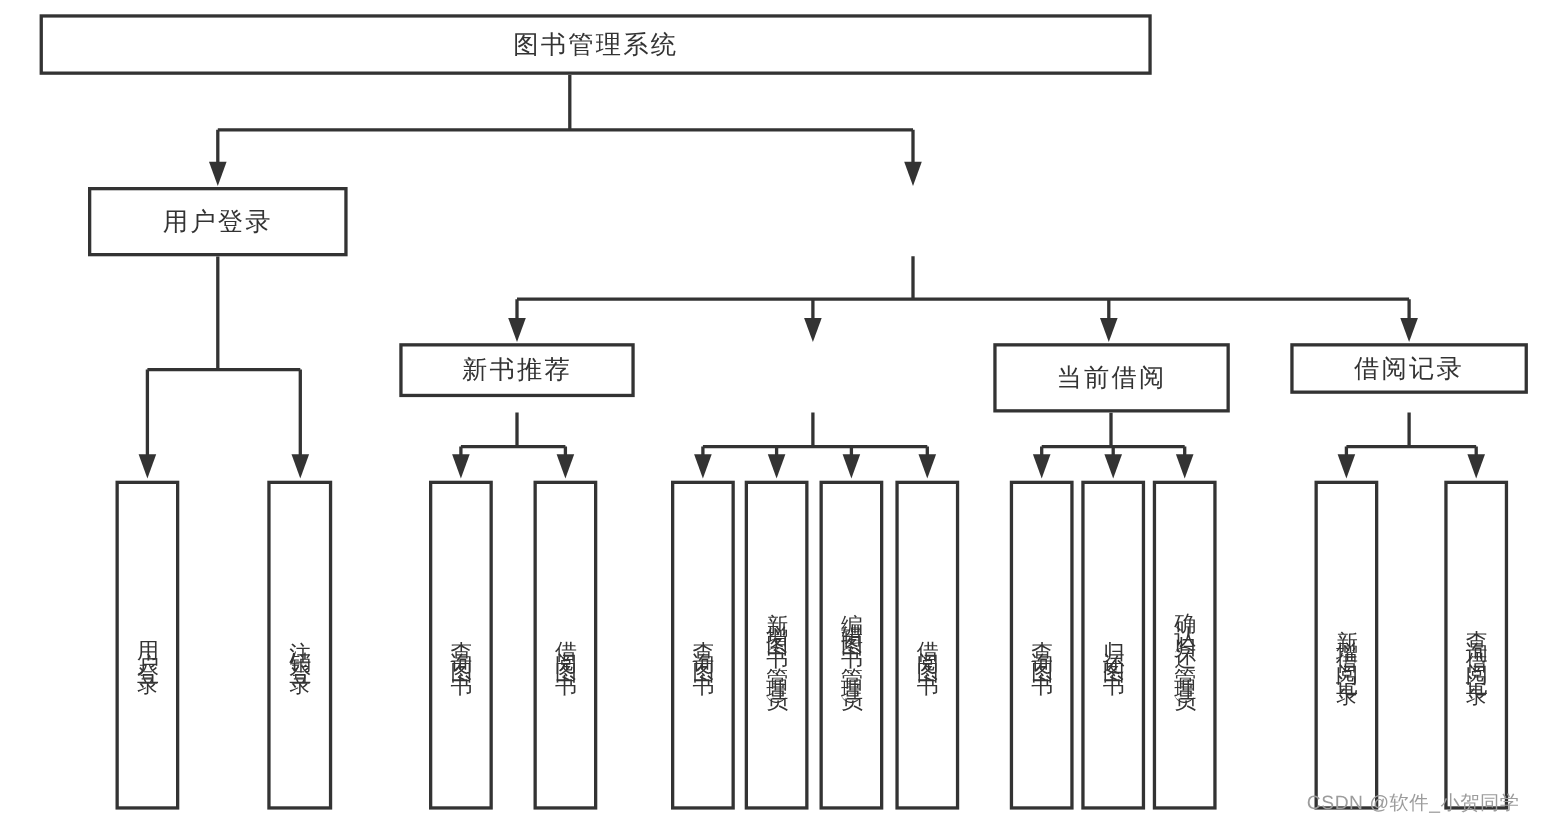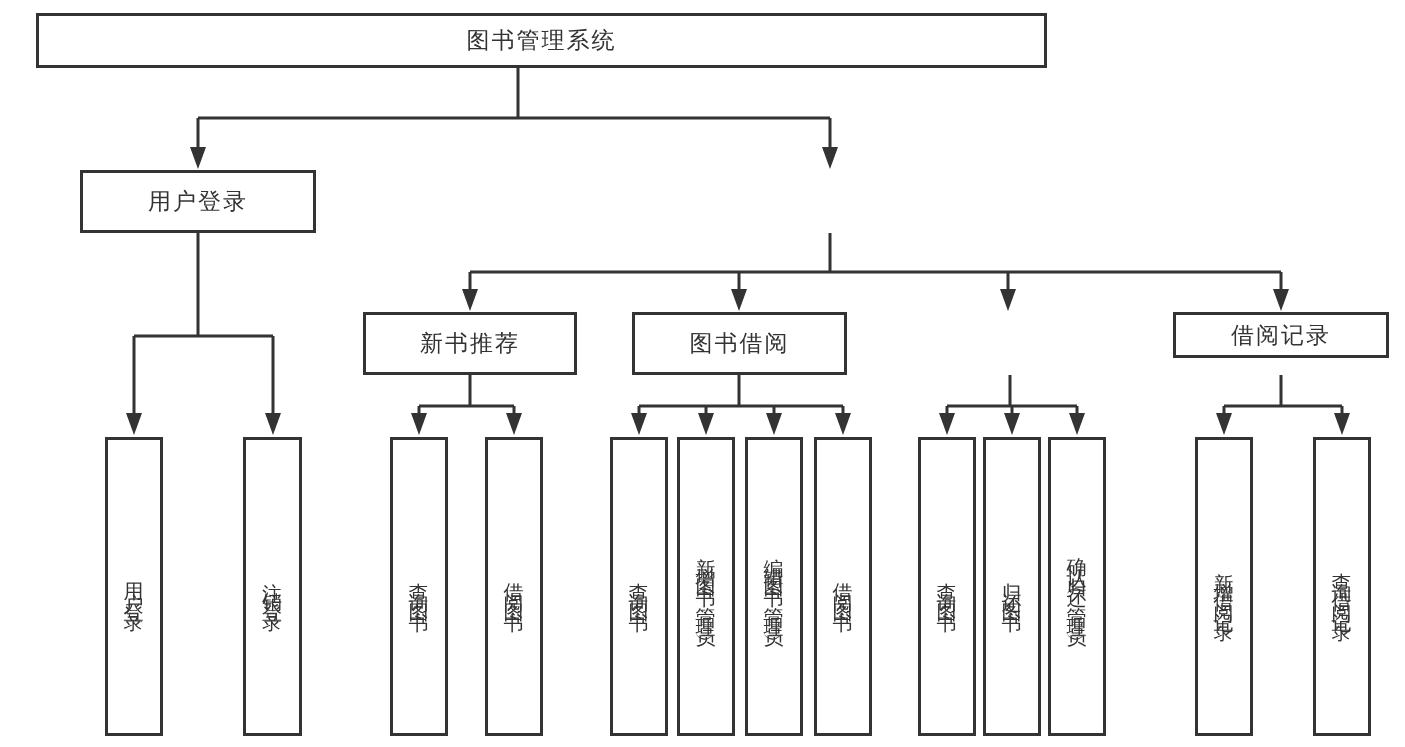--- a/index.html
+++ b/index.html
@@ -106,25 +106,25 @@
   </svg>
 
   <div class="node h" style="left:12px; top:13px; width:1011px; height:55px;margin-left:24px;">
     <span>图书管理系统</span>
   </div>
 
   <div class="node h" style="left:80px; top:170px; width:236px; height:63px;">
     <span>用户登录</span>
   </div>
 
-  <div class="node h" style="left:363px; top:312px; width:214px; height:63px;">
+  <div class="node h" style="left:363px; top:312px; width:214px; height:49px;">
     <span>新书推荐</span>
   </div>
-  <div class="node h" style="left:632px; top:312px; width:215px; height:63px;">
-    <span>图书借阅</span>
+  <div class="node h" style="left:903px; top:312px; width:215px; height:63px;">
+    <span>当前借阅</span>
   </div>
   <div class="node h" style="left:1173px; top:312px; width:216px; height:46px;">
     <span>借阅记录</span>
   </div>
 
   <div class="node v" style="left:105px; top:437px; width:58px; height:299px;">
     <span>用户登录</span>
   </div>
   <div class="node v" style="left:243px; top:437px; width:59px; height:299px;">
     <span>注销登录</span>
@@ -160,14 +160,15 @@
     <span>确认归还（管理员）</span>
   </div>
 
   <div class="node v" style="left:1195px; top:437px; width:58px; height:299px;">
     <span>新增借阅记录</span>
   </div>
   <div class="node v" style="left:1313px; top:437px; width:58px; height:299px;">
     <span>查询借阅记录</span>
   </div>
 
+  <div class="watermark">CSDN @软件_小贺同学</div>
 
 </div>
 
 </body></html>

